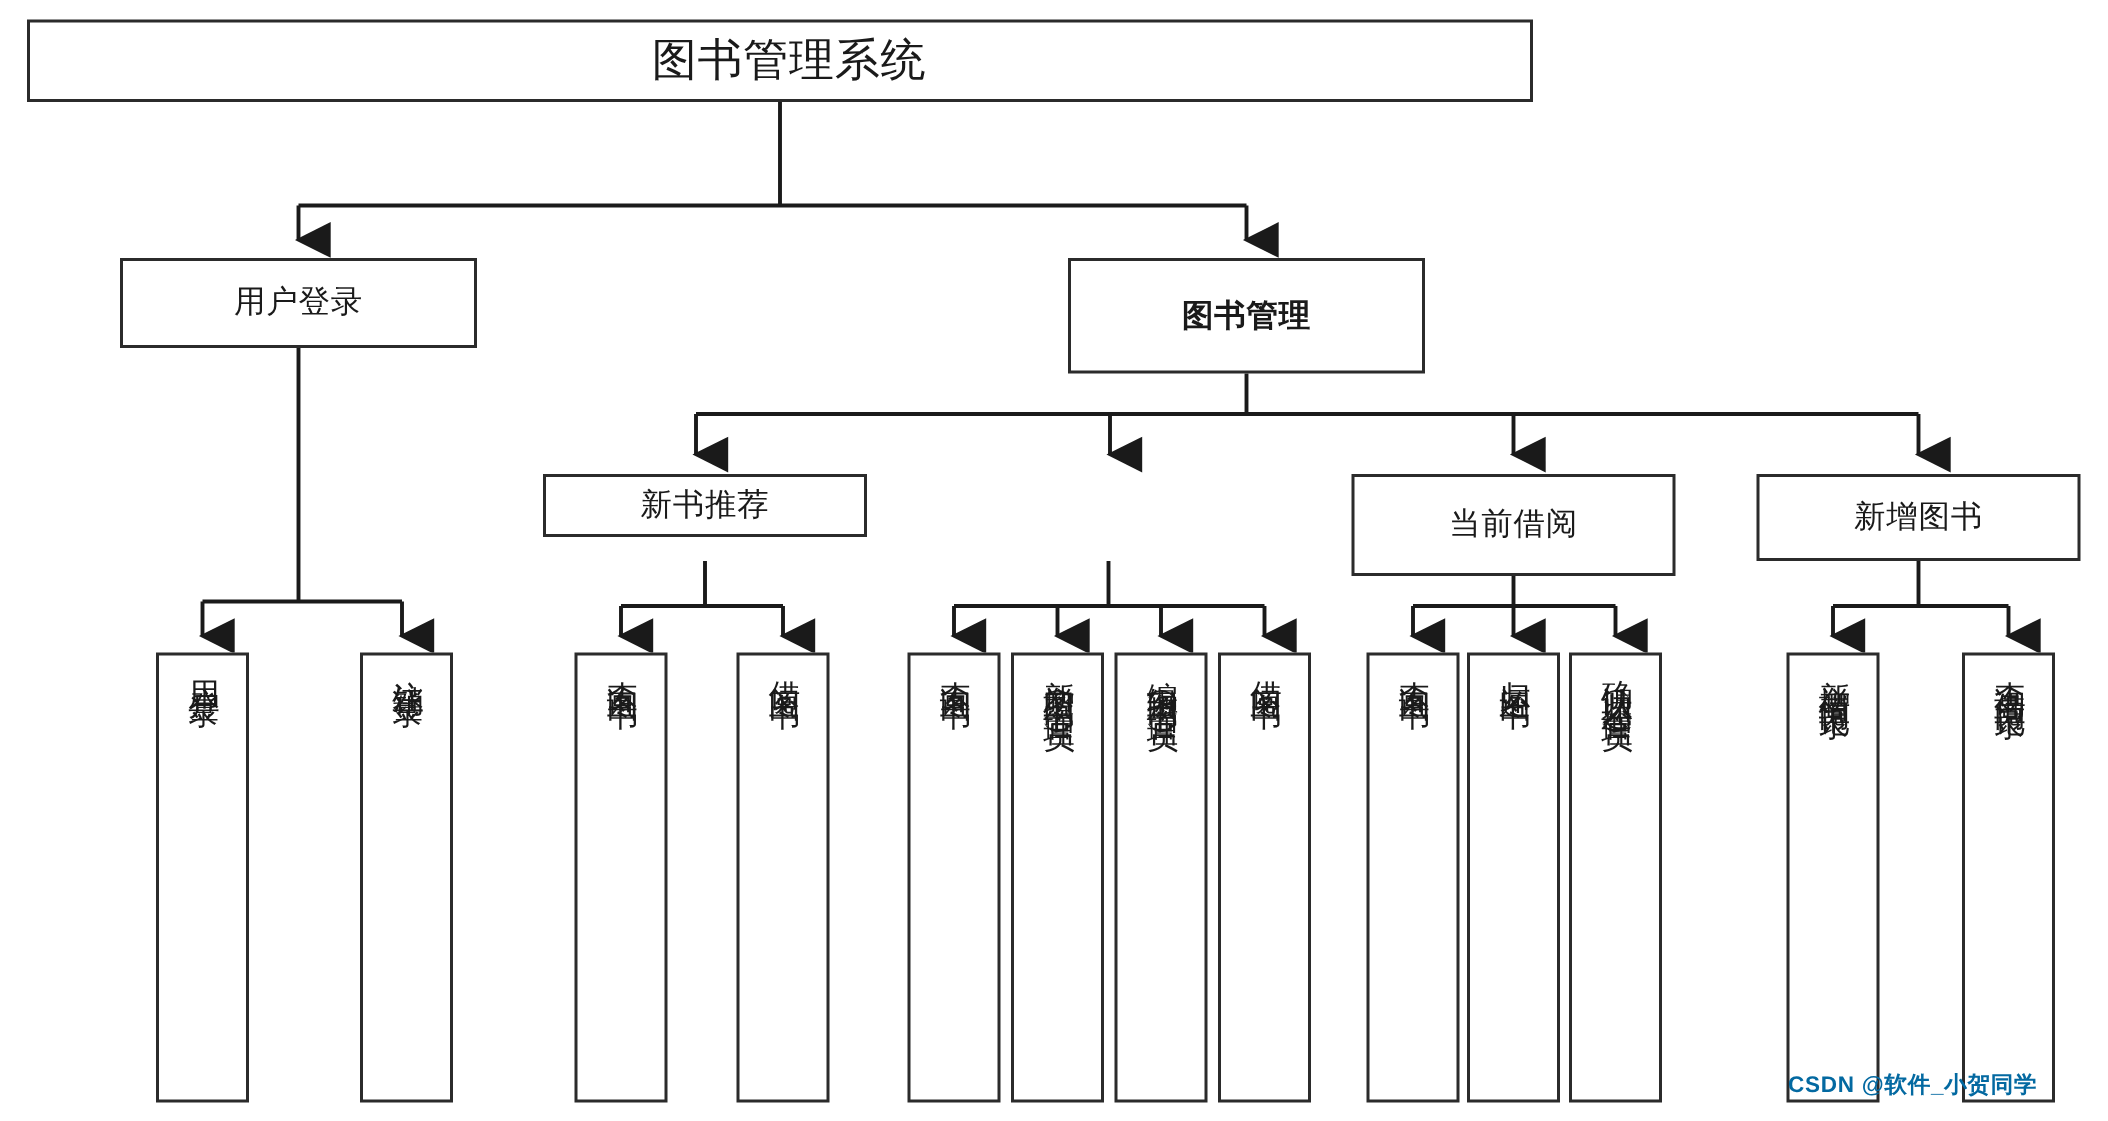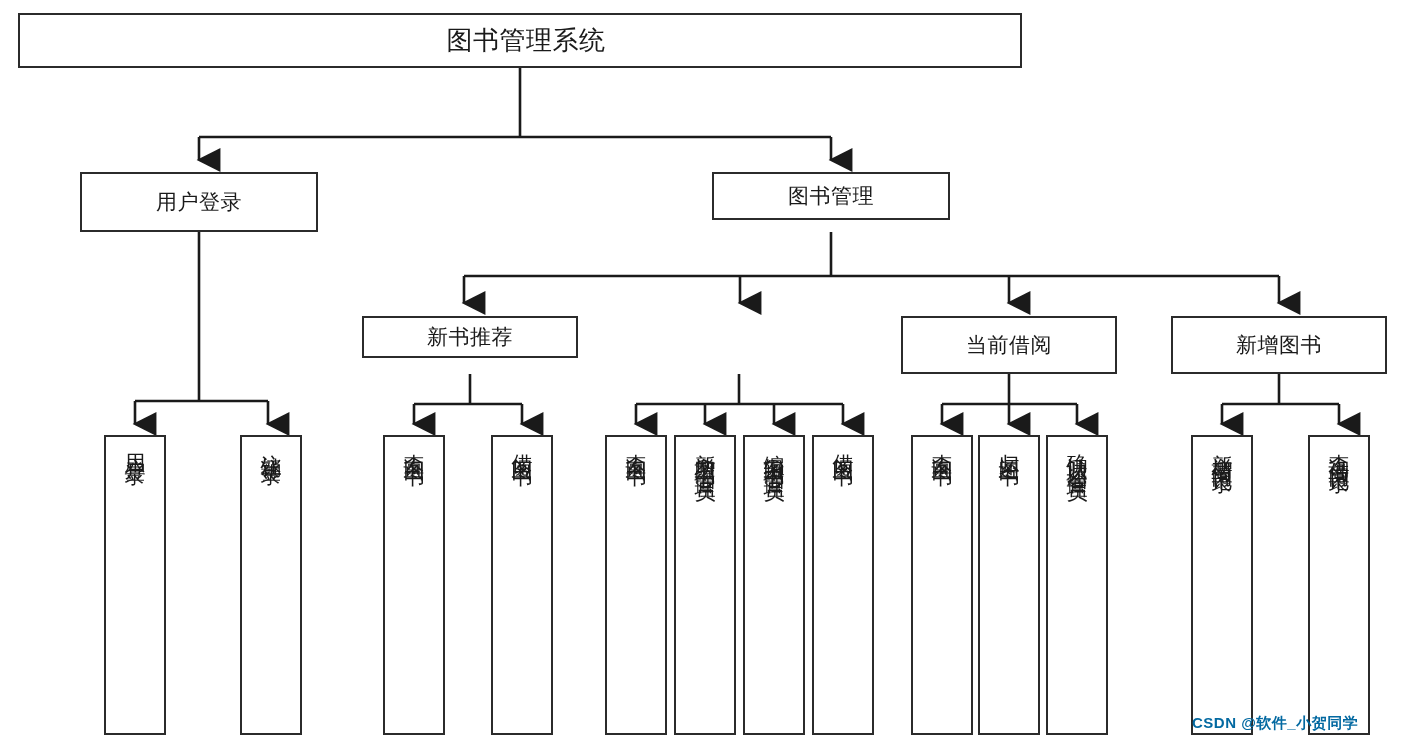--- a/index.html
+++ b/index.html
@@ -34,21 +34,21 @@
     align-items: center;
     justify-content: center;
     color: #1a1a1a;
   }
   .node.horiz {
     font-size: 21px;
     letter-spacing: 0.5px;
     line-height: 1.2;
   }
   .node.root {
-    font-size: 26px;
+    font-size: 30px;
     padding-left: 12px;
   }
   .node.leaf {
     font-size: 21px;
     align-items: flex-start;
     justify-content: center;
     padding-top: 0px;
   }
   .vtext {
     writing-mode: vertical-rl;
@@ -122,28 +122,28 @@
     </g>
   </svg>
 
   <div class="node horiz root" style="left:18px; top:13px; width:1004px; height:55px;">
     <span>图书管理系统</span>
   </div>
 
   <div class="node horiz" style="left:80px; top:172px; width:238px; height:60px;">
     <span>用户登录</span>
   </div>
-  <div class="node horiz" style="left:712px; top:172px; width:238px; height:48px;">
+  <div class="node horiz" style="left:712px; top:172px; width:238px; height:77px;font-weight:bold;">
     <span>图书管理</span>
   </div>
 
   <div class="node horiz" style="left:362px; top:316px; width:216px; height:42px;">
     <span>新书推荐</span>
   </div>
-  <div class="node horiz" style="left:901px; top:316px; width:216px; height:58px;">
+  <div class="node horiz" style="left:901px; top:316px; width:216px; height:68px;">
     <span>当前借阅</span>
   </div>
   <div class="node horiz" style="left:1171px; top:316px; width:216px; height:58px;">
     <span>新增图书</span>
   </div>
 
   <div class="node leaf" style="left:104px; top:435px; width:62px; height:300px;">
     <span class="vtext">用户登录</span>
   </div>
   <div class="node leaf" style="left:240px; top:435px; width:62px; height:300px;">

